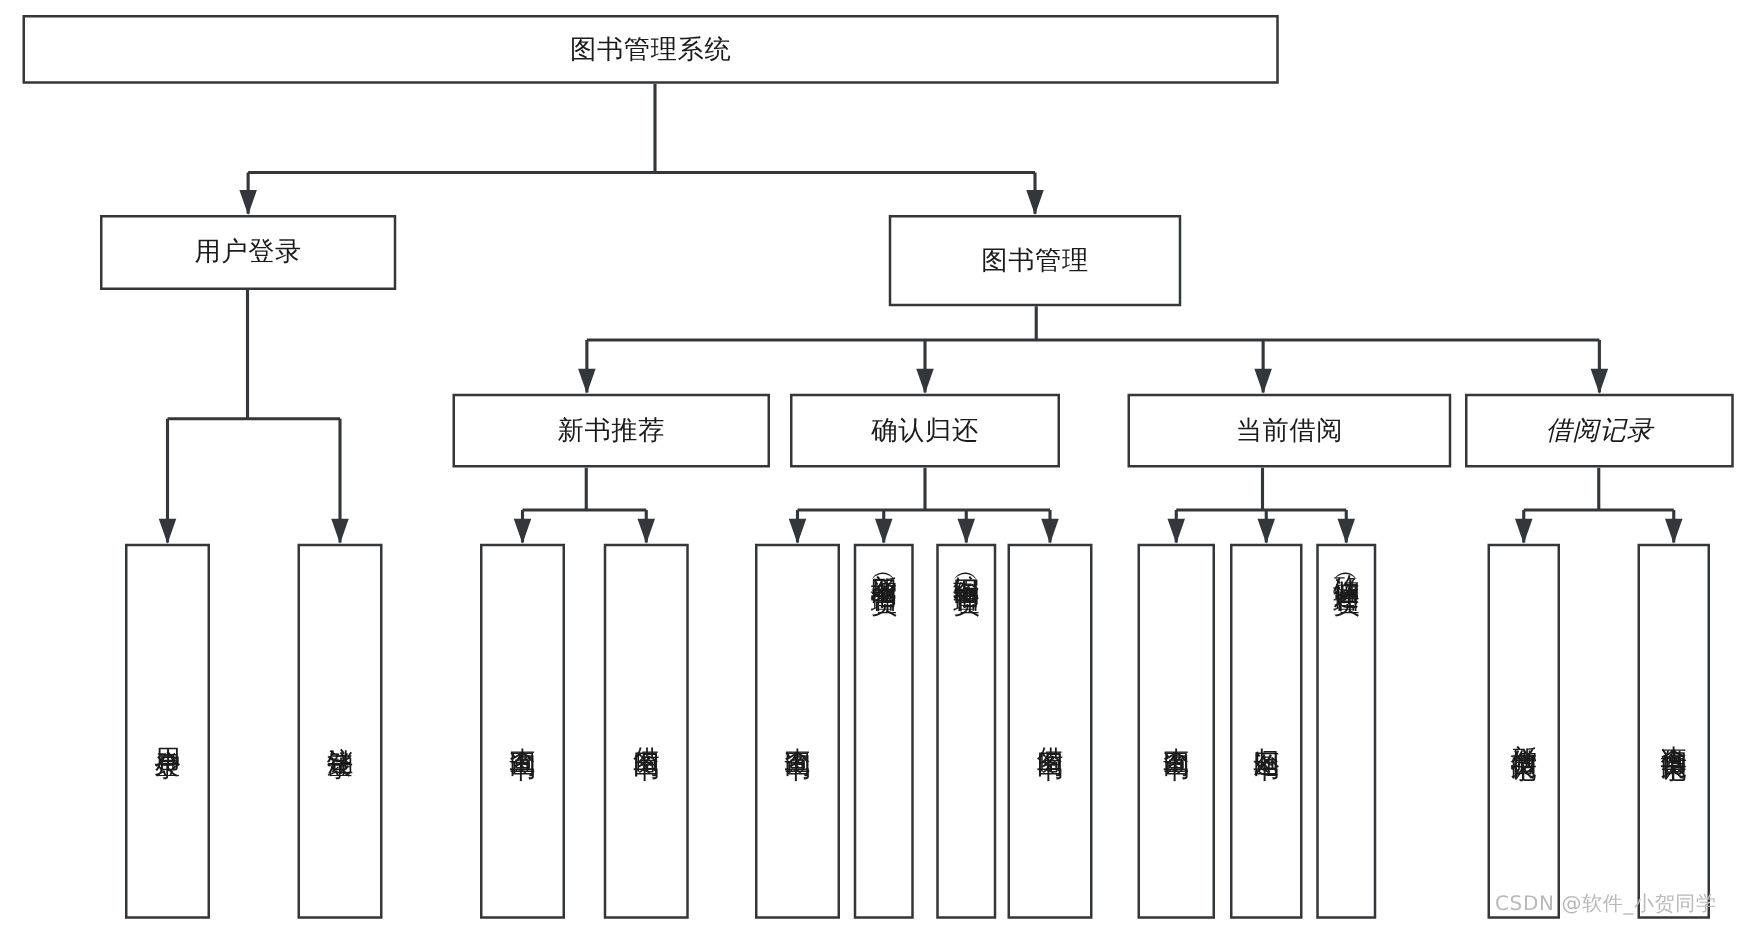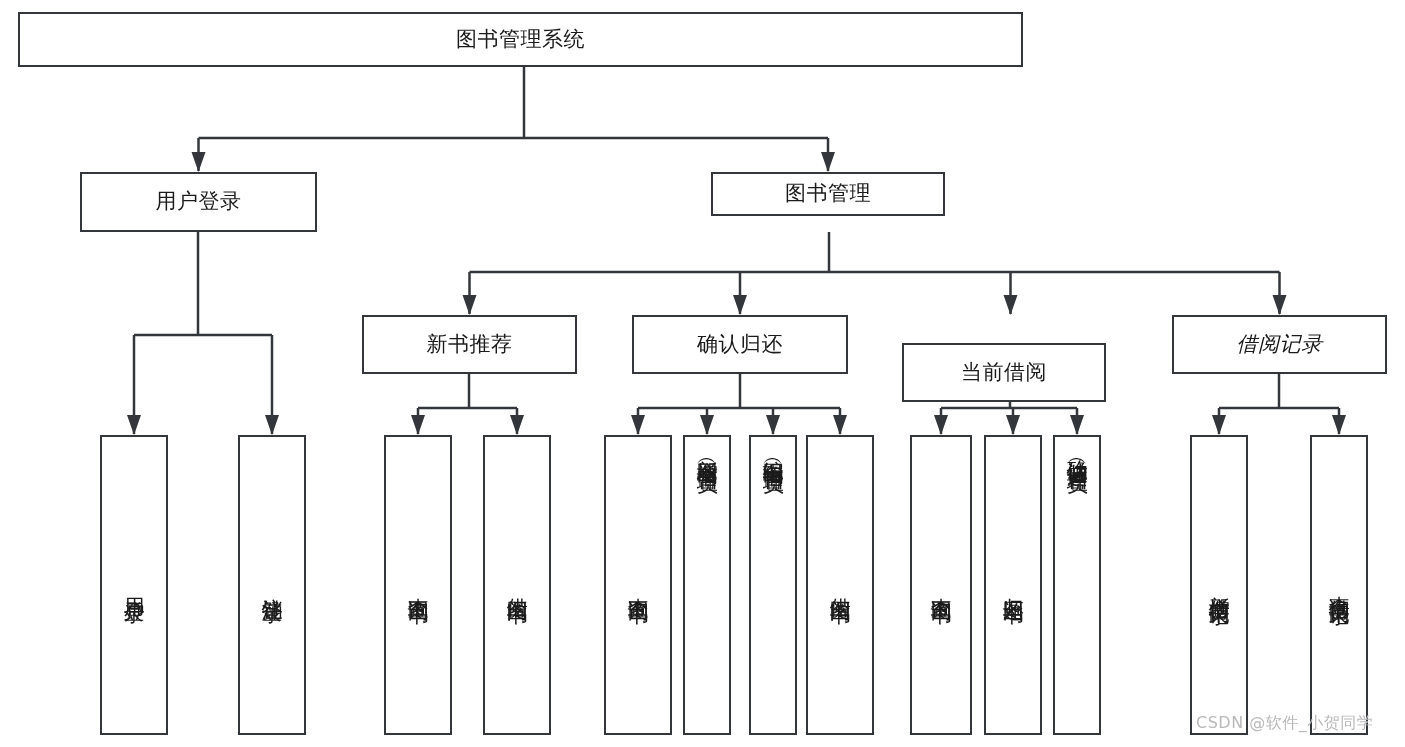--- a/index.html
+++ b/index.html
@@ -123,30 +123,30 @@
       <line x1="1339" y1="408" x2="1339" y2="434" stroke="#33363b" stroke-width="2.5"></line>
       <polygon points="1332,415 1346,415 1339,435" fill="#33363b"></polygon>
     </svg>
   <div id="nodes">
       <div class="node horiz" style="left: 18px; top: 12px; width: 1005px; height: 55px; border-color: rgb(51, 54, 59); color: rgb(27, 27, 27);">
         <span class="node-label">图书管理系统</span>
       </div>
       <div class="node horiz" style="left: 80px; top: 172px; width: 237px; height: 60px; border-color: rgb(51, 54, 59); color: rgb(27, 27, 27);">
         <span class="node-label">用户登录</span>
       </div>
-      <div class="node horiz" style="left: 711px; top: 172px; width: 234px; height: 44px; border-color: rgb(51, 54, 59); color: rgb(27, 27, 27);">
+      <div class="node horiz" style="left: 711px; top: 172px; width: 234px; height: 73px; border-color: rgb(51, 54, 59); color: rgb(27, 27, 27);">
         <span class="node-label">图书管理</span>
       </div>
-      <div class="node horiz" style="left: 362px; top: 315px; width: 215px; height: 59px; border-color: rgb(51, 54, 59); color: rgb(27, 27, 27);">
+      <div class="node horiz" style="left: 362px; top: 315px; width: 254px; height: 59px; border-color: rgb(51, 54, 59); color: rgb(27, 27, 27);">
         <span class="node-label">新书推荐</span>
       </div>
       <div class="node horiz" style="left: 632px; top: 315px; width: 216px; height: 59px; border-color: rgb(51, 54, 59); color: rgb(27, 27, 27);">
         <span class="node-label">确认归还</span>
       </div>
-      <div class="node horiz" style="left: 902px; top: 315px; width: 204px; height: 59px; border-color: rgb(51, 54, 59); color: rgb(27, 27, 27); margin-top: 28px;">
+      <div class="node horiz" style="left: 902px; top: 315px; width: 259px; height: 59px; border-color: rgb(51, 54, 59); color: rgb(27, 27, 27);">
         <span class="node-label">当前借阅</span>
       </div>
       <div class="node horiz" style="left: 1172px; top: 315px; width: 215px; height: 59px; border-color: rgb(51, 54, 59); color: rgb(27, 27, 27); font-style: italic;">
         <span class="node-label">借阅记录</span>
       </div>
       <div class="node vert" style="left: 100px; top: 435px; width: 68px; height: 300px; border-color: rgb(51, 54, 59); color: rgb(27, 27, 27);">
         <span class="node-label">用户登录</span>
       </div>
       <div class="node vert" style="left: 238px; top: 435px; width: 68px; height: 300px; border-color: rgb(51, 54, 59); color: rgb(27, 27, 27);">
         <span class="node-label">注销登录</span>

